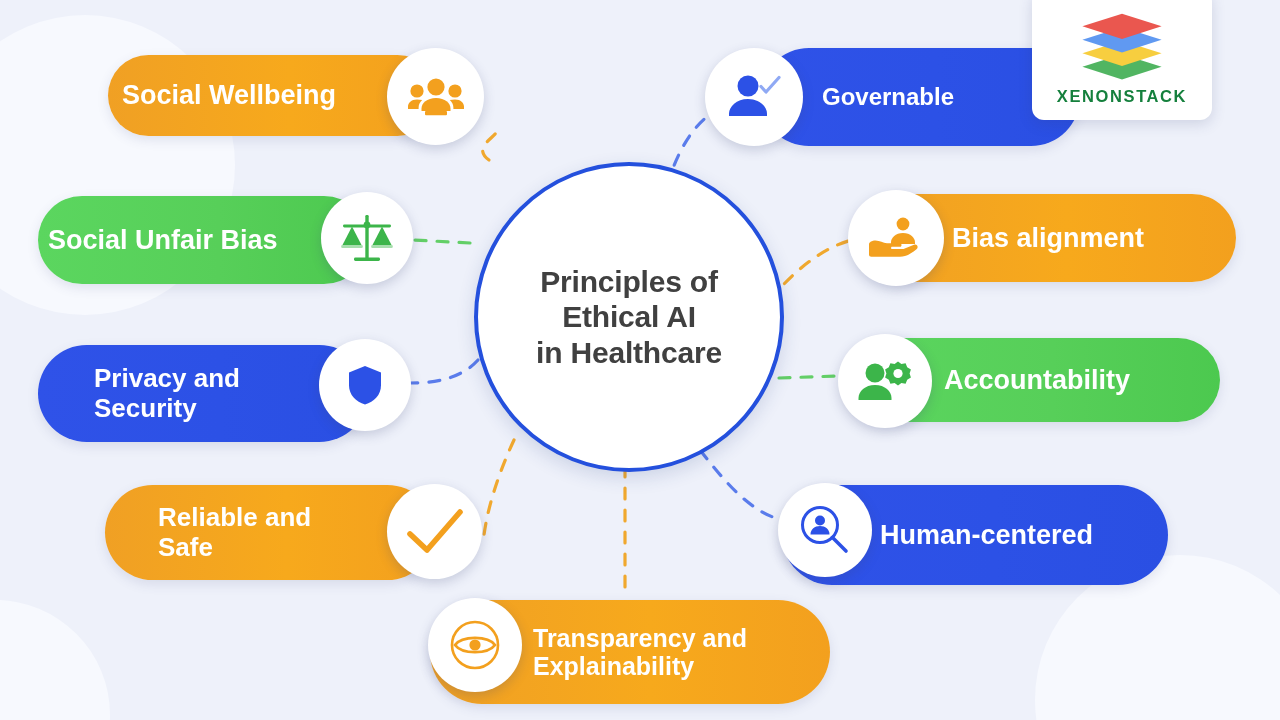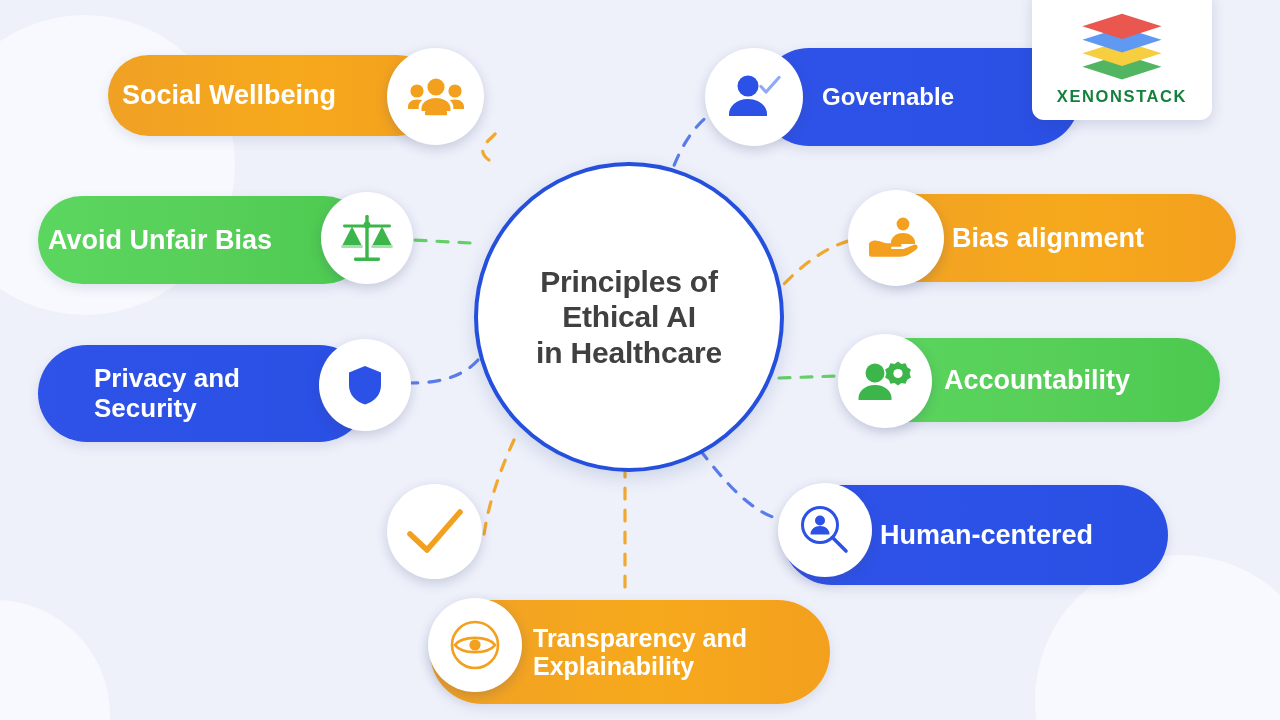--- a/index.html
+++ b/index.html
@@ -107,21 +107,21 @@
       <circle cx="9" cy="14" r="6.6"></circle>
       <circle cx="47" cy="14" r="6.6"></circle>
       <path d="M28 21c-9 0-14.5 5.2-14.5 10.5V34h29v-2.5C42.5 26.2 37 21 28 21z"></path>
       <path d="M9 22.5C3.2 22.5 0 26 0 29.4V32h10.6v-1.2c0-2.9 1.3-5.7 3.6-7.7-1.6-.4-3.4-.6-5.2-.6z"></path>
       <path d="M47 22.5c5.8 0 9 3.5 9 6.9V32H45.4v-1.2c0-2.9-1.3-5.7-3.6-7.7 1.6-.4 3.4-.6 5.2-.6z"></path>
       <rect x="17" y="34" width="22" height="4.2" rx="1"></rect>
     </svg>
   </div>
 
   <div class="pill g" style="left:38px;top:196px;width:330px;height:88px;padding-left:10px;">
-    <span class="label" style="font-size:27px;">Avoid Unfair Bias</span>
+    <span class="label" style="font-size:27px;">Social Unfair Bias</span>
   </div>
   <div class="bubble" style="left:321px;top:192px;width:92px;height:92px;">
     <svg width="54" height="52" viewBox="0 0 54 52" fill="#3cb54a">
       <rect x="25.3" y="3" width="3.4" height="46" rx="1.2"></rect>
       <rect x="14" y="45.5" width="26" height="3.4" rx="1.4"></rect>
       <rect x="3" y="12.4" width="48" height="3" rx="1.4"></rect>
       <path d="M12 14.5 L2.5 33 h19 z"></path>
       <path d="M42 14.5 L32.5 33 h19 z"></path>
       <rect x="1.2" y="33" width="21.6" height="3" rx="1.3" opacity=".45"></rect>
       <rect x="31.2" y="33" width="21.6" height="3" rx="1.3" opacity=".45"></rect>
@@ -132,20 +132,24 @@
   <div class="pill b" style="left:38px;top:321px;width:330px;height:97px;padding-left:56px;margin-top:24px;">
     <span class="label" style="font-size:26px;">Privacy and
 Security</span>
   </div>
   <div class="bubble" style="left:319px;top:339px;width:92px;height:92px;">
     <svg width="34" height="40" viewBox="0 0 34 40" fill="#2c51e6">
       <path d="M17 1 L33 7.5 v12.8 C33 30 26 37 17 39.4 8 37 1 30 1 20.3 V7.5 z"></path>
     </svg>
   </div>
 
+  <div class="pill o" style="left:105px;top:485px;width:330px;height:95px;padding-left:53px;">
+    <span class="label" style="font-size:26px;">Reliable and
+Safe</span>
+  </div>
   <div class="bubble" style="left:387px;top:484px;width:95px;height:95px;">
     <svg width="58" height="48" viewBox="0 0 58 48" fill="none" stroke="#f3a01e" stroke-width="5.6" stroke-linecap="round" stroke-linejoin="round">
       <path d="M4 26 L21 42 L54 4"></path>
     </svg>
   </div>
 
   <div class="pill o" style="left:430px;top:600px;width:400px;height:104px;padding-left:103px;">
     <span class="label" style="font-size:25px;">Transparency and
 Explainability</span>
   </div>

